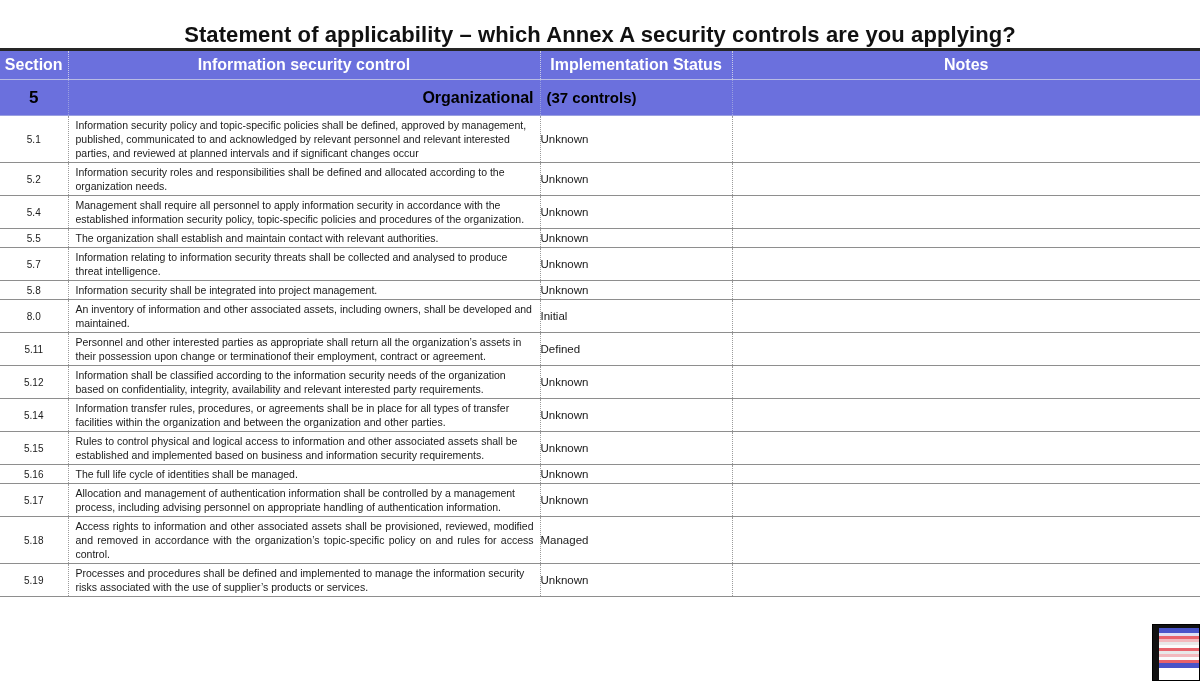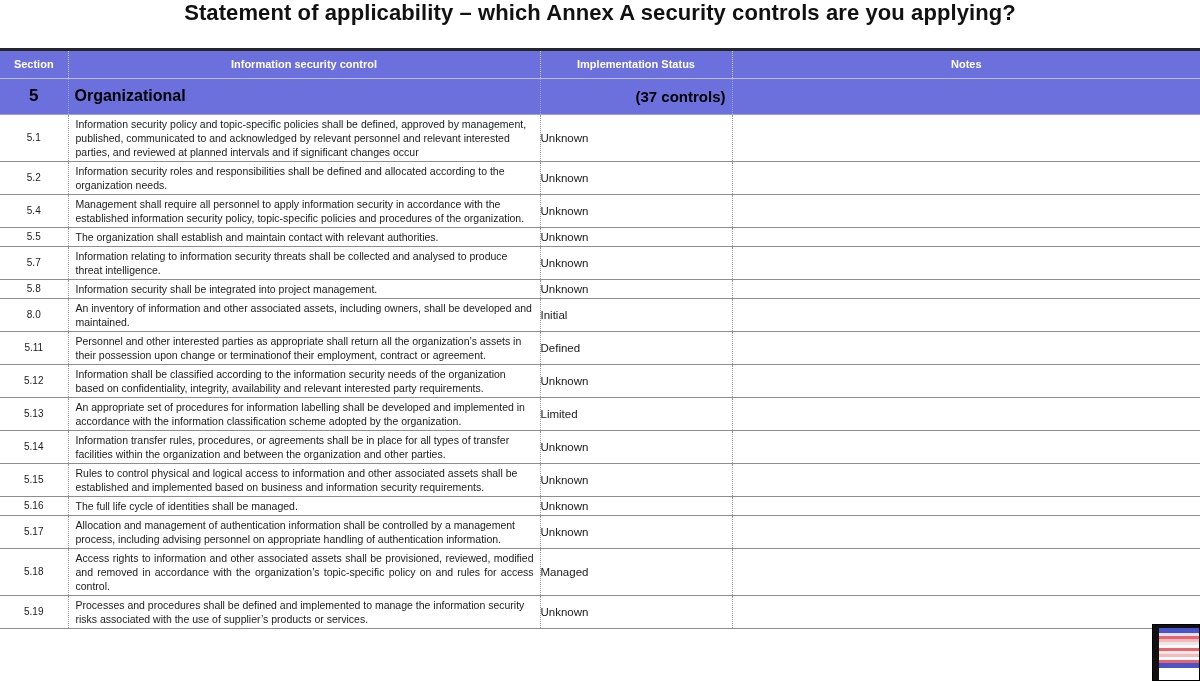--- a/index.html
+++ b/index.html
@@ -13,21 +13,21 @@
     overflow: hidden;
     font-family: "Liberation Sans", sans-serif;
     color: #1a1a1a;
     position: relative;
   }
 
   
   .title-bar {
     height: 48px;
     display: flex;
-    align-items: flex-start;
+    align-items: flex-end;
     justify-content: center;
     background: #ffffff;
     box-sizing: border-box;
   }
   .title-text {
     font-size: 22px;
     font-weight: bold;
     color: #111111;
     letter-spacing: 0.1px;
     white-space: nowrap;
@@ -48,21 +48,21 @@
     border-spacing: 0;
   }
   table.soa col.c-section { width: 68px; }
   table.soa col.c-control { width: 472px; }
   table.soa col.c-status  { width: 192px; }
   table.soa col.c-notes   { width: 468px; }
 
   thead th {
     background: #6b70dd;
     color: #ffffff;
-    font-size: 11px;
+    font-size: 16px;
     font-weight: bold;
     padding: 5px 4px;
     text-align: center;
     border-right: 1px dotted #c9cbe8;
     border-bottom: 1px solid #b9bce4;
     box-sizing: border-box;
     height: 27px;
   }
   thead th:last-child { border-right: none; }
 
@@ -78,23 +78,24 @@
   tr.group-row td:last-child { border-right: none; }
   td.group-num {
     text-align: center;
     font-size: 17px;
     font-weight: bold;
   }
   td.group-name {
     font-size: 16px;
     font-weight: bold;
     padding-left: 10px;
+    text-align: right;
   }
   td.group-count {
-    text-align: right;
+    text-align: left;
     font-size: 15px;
     font-weight: bold;
   }
 
   tbody td {
     background: #ffffff;
     border-right: 1px dotted #9b9b9b;
     border-bottom: 1px solid #8e8e8e;
     box-sizing: border-box;
     vertical-align: middle;
@@ -228,26 +229,20 @@
         <td class="status">Defined</td>
         <td class="notes"></td>
       </tr>
       <tr>
         <td class="sec">5.12</td>
         <td class="ctrl">Information shall be classified according to the information security needs of the organization based on confidentiality, integrity, availability and relevant interested party requirements.</td>
         <td class="status">Unknown</td>
         <td class="notes"></td>
       </tr>
       <tr>
-        <td class="sec">5.13</td>
-        <td class="ctrl">An appropriate set of procedures for information labelling shall be developed and implemented in accordance with the information classification scheme adopted by the organization.</td>
-        <td class="status">Limited</td>
-        <td class="notes"></td>
-      </tr>
-      <tr>
         <td class="sec">5.14</td>
         <td class="ctrl">Information transfer rules, procedures, or agreements shall be in place for all types of transfer facilities within the organization and between the organization and other parties.</td>
         <td class="status">Unknown</td>
         <td class="notes"></td>
       </tr>
       <tr>
         <td class="sec">5.15</td>
         <td class="ctrl">Rules to control physical and logical access to information and other associated assets shall be established and implemented based on business and information security requirements.</td>
         <td class="status">Unknown</td>
         <td class="notes"></td>

